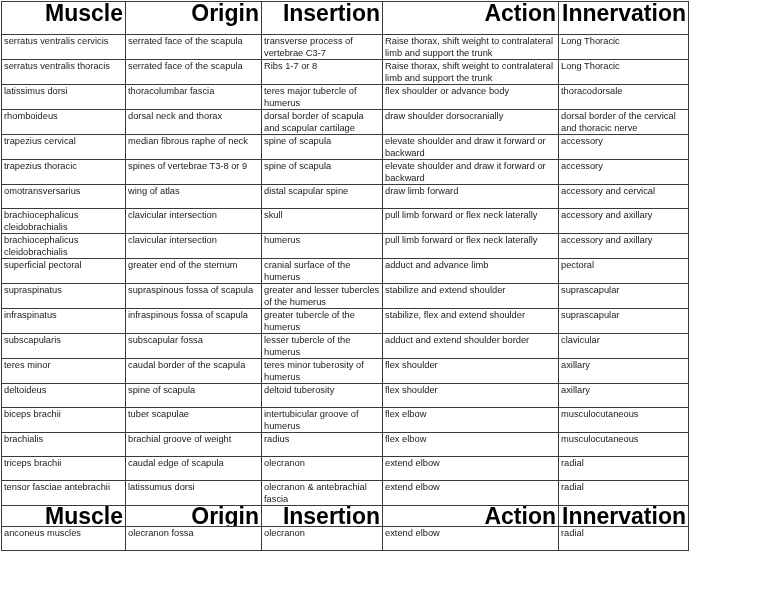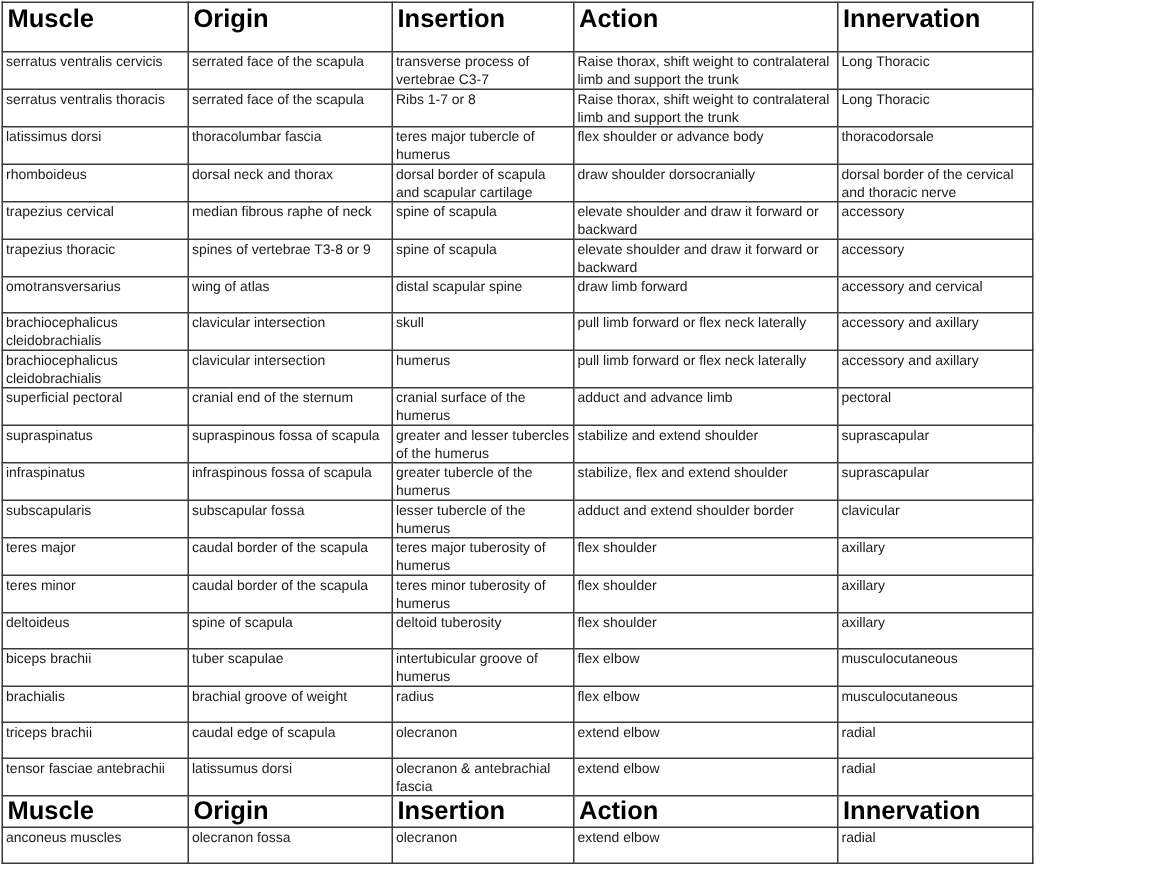--- a/index.html
+++ b/index.html
@@ -18,25 +18,26 @@
   table.muscles th, table.muscles td {
     border: 1.5px solid #3a3a3a;
     vertical-align: top;
     text-align: left;
     padding: 0 2px;
     overflow: hidden;
   }
   table.muscles th {
     font-family: "Liberation Sans", sans-serif;
     font-weight: bold;
-    font-size: 17px;
+    font-size: 23px;
     color: #000;
     line-height: 20px;
     padding-top: 1px;
     padding-left: 3px;
+    text-align: right;
   }
   tr.head1 th { height: 31px; }
   tr.head2 th { height: 20px; line-height: 20px; padding-top: 0; }
   table.muscles td {
     font-size: 9.3px;
     line-height: 11.5px;
     color: #1a1a1a;
     height: 22px;
     padding-top: 1px;
   }
@@ -120,21 +121,21 @@
       </tr>
       <tr>
         <td>brachiocephalicus cleidobrachialis</td>
         <td>clavicular intersection</td>
         <td>humerus</td>
         <td>pull limb forward or flex neck laterally</td>
         <td>accessory and axillary</td>
       </tr>
       <tr>
         <td>superficial pectoral</td>
-        <td>cranial end of the sternum</td>
+        <td>greater end of the sternum</td>
         <td>cranial surface of the humerus</td>
         <td>adduct and advance limb</td>
         <td>pectoral</td>
       </tr>
       <tr>
         <td>supraspinatus</td>
         <td>supraspinous fossa of scapula</td>
         <td>greater and lesser tubercles of the humerus</td>
         <td>stabilize and extend shoulder</td>
         <td>suprascapular</td>
@@ -145,27 +146,20 @@
         <td>greater tubercle of the humerus</td>
         <td>stabilize, flex and extend shoulder</td>
         <td>suprascapular</td>
       </tr>
       <tr>
         <td>subscapularis</td>
         <td>subscapular fossa</td>
         <td>lesser tubercle of the humerus</td>
         <td>adduct and extend shoulder border</td>
         <td>clavicular</td>
-      </tr>
-      <tr>
-        <td>teres major</td>
-        <td>caudal border of the scapula</td>
-        <td>teres major tuberosity of humerus</td>
-        <td>flex shoulder</td>
-        <td>axillary</td>
       </tr>
       <tr>
         <td>teres minor</td>
         <td>caudal border of the scapula</td>
         <td>teres minor tuberosity of humerus</td>
         <td>flex shoulder</td>
         <td>axillary</td>
       </tr>
       <tr>
         <td>deltoideus</td>

